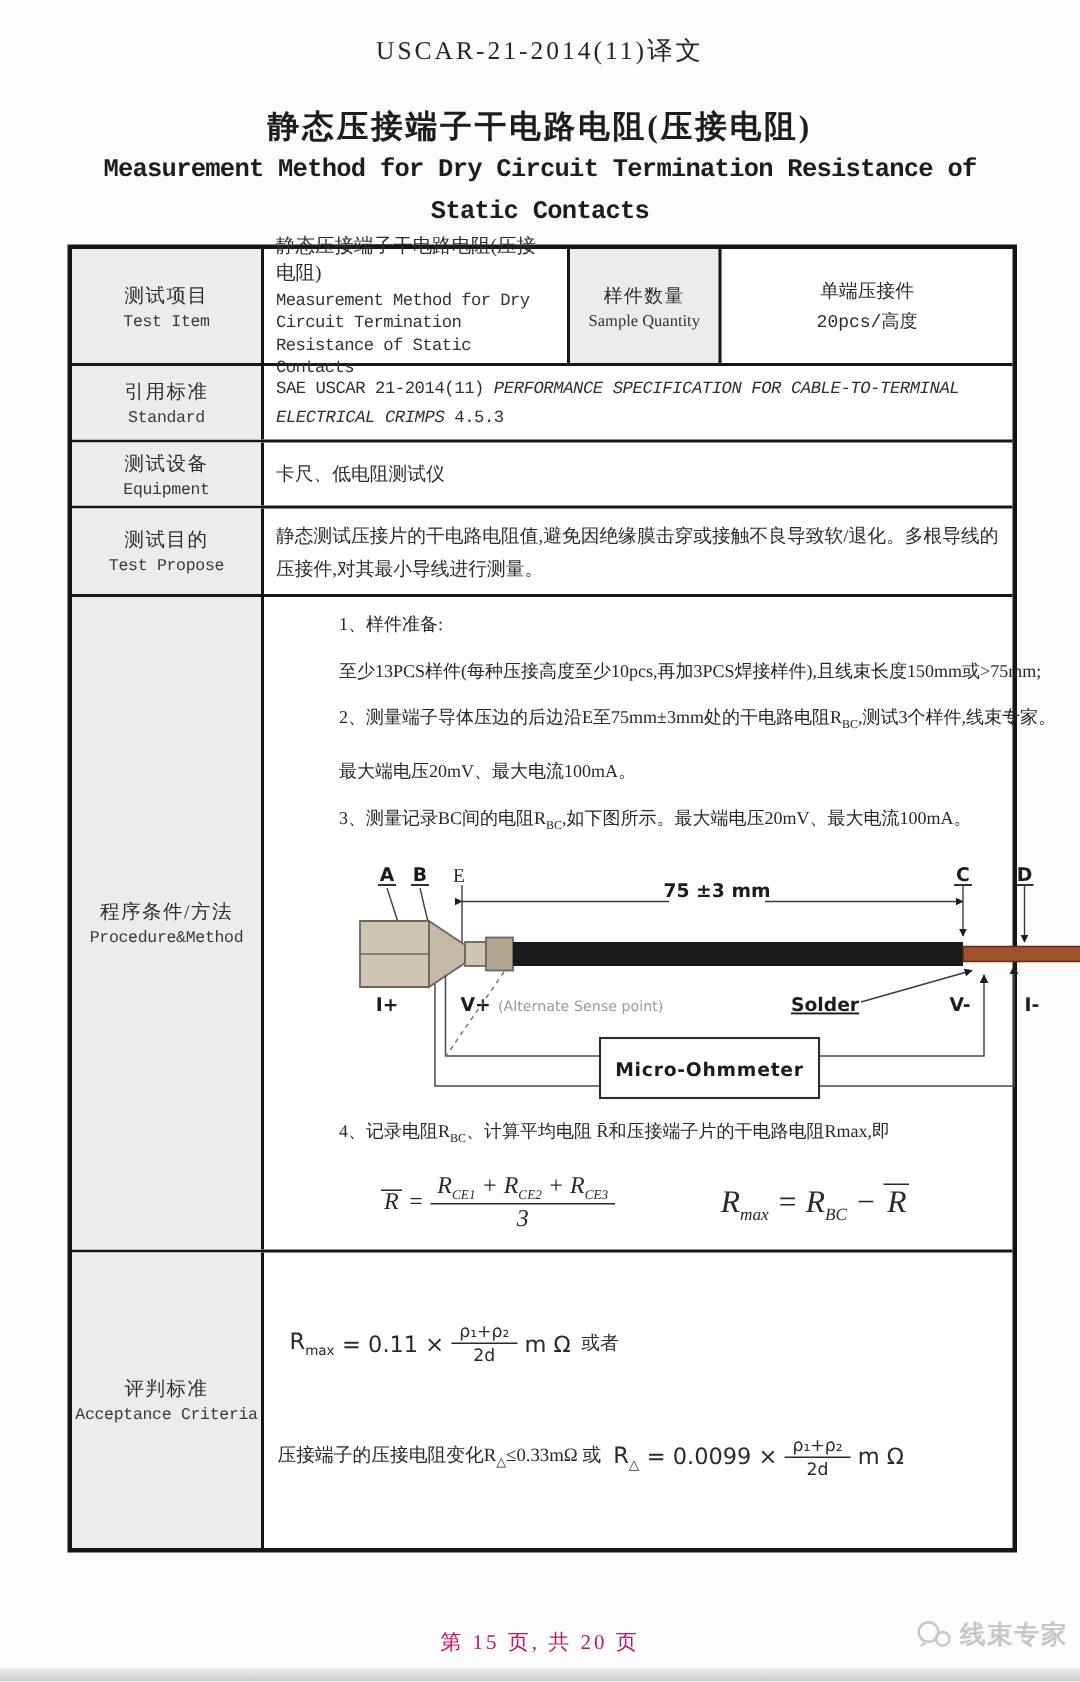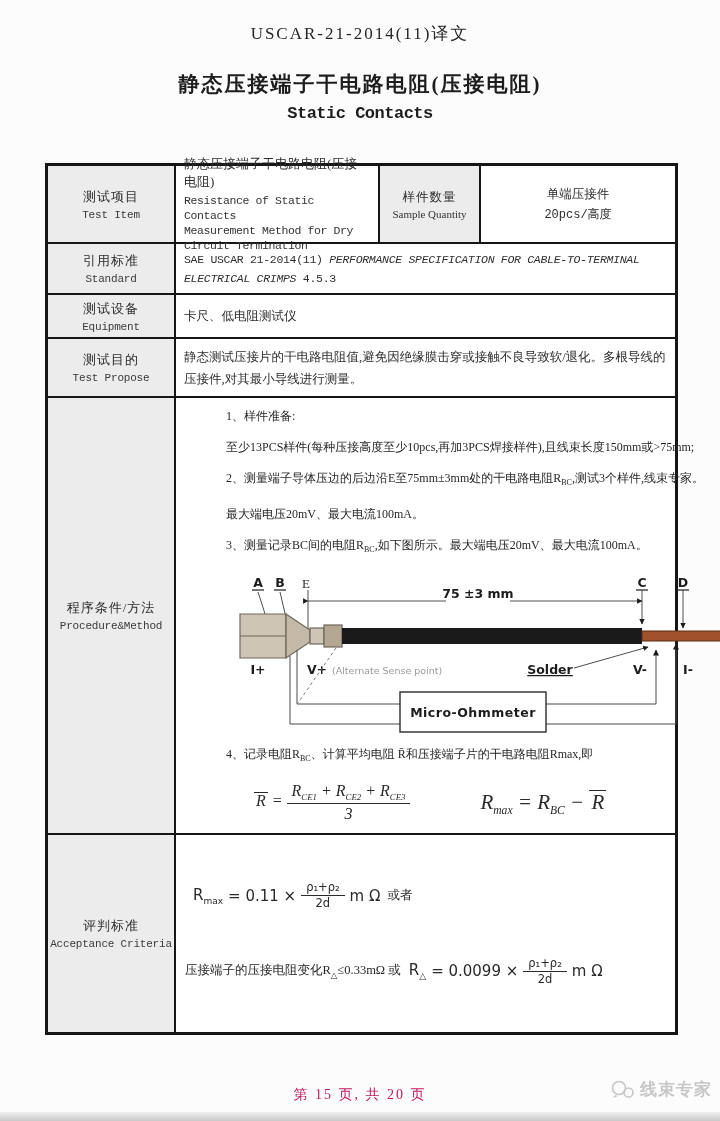--- a/index.html
+++ b/index.html
@@ -105,34 +105,35 @@
   .svg-meter{font-weight:bold;font-size:12.5px;fill:#1c1c1c;letter-spacing:0.5px;}
   .wire{stroke:#4a4a4a;stroke-width:1;fill:none;}
   .leader{stroke:#3a3a3a;stroke-width:0.9;fill:none;}
 </style>
 </head>
 <body>
 
 <div class="center-abs doc-ref">USCAR-21-2014(11)译文</div>
 <div class="center-abs title-zh">静态压接端子干电路电阻(压接电阻)</div>
 <div class="center-abs title-en">
+  <div>Measurement Method for Dry Circuit Termination Resistance of</div>
   <div>Static Contacts</div>
 </div>
 
 <div class="doc-table">
 
   <div class="t-row row-item">
     <div class="t-label">
       <div class="zh">测试项目</div>
       <div class="en">Test Item</div>
     </div>
     <div class="item-main">
       <div class="zh">静态压接端子干电路电阻(压接电阻)</div>
+      <div class="en">Measurement Method for Dry Circuit Termination</div>
       <div class="en">Resistance of Static Contacts</div>
-      <div class="en">Measurement Method for Dry Circuit Termination</div>
     </div>
     <div class="sample-label">
       <div class="zh">样件数量</div>
       <div class="en">Sample Quantity</div>
     </div>
     <div class="sample-value">
       <div class="l1">单端压接件</div>
       <div class="l2">20pcs/高度</div>
     </div>
   </div>

